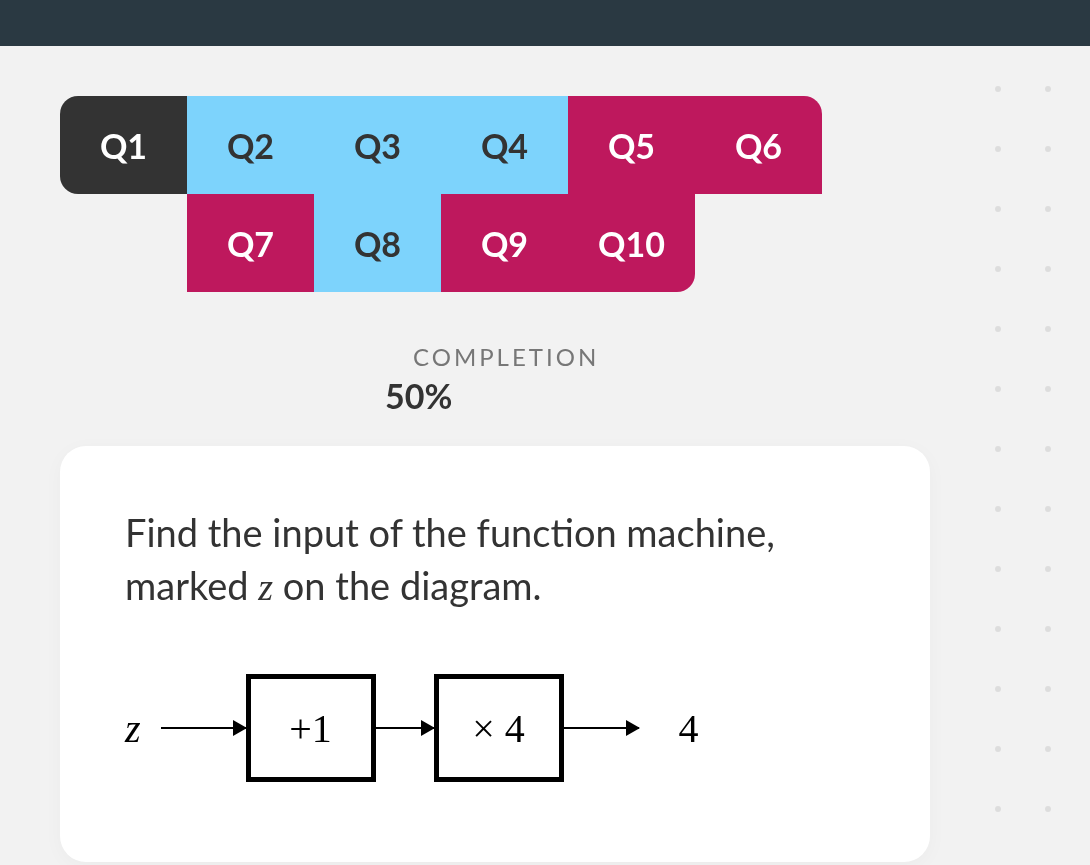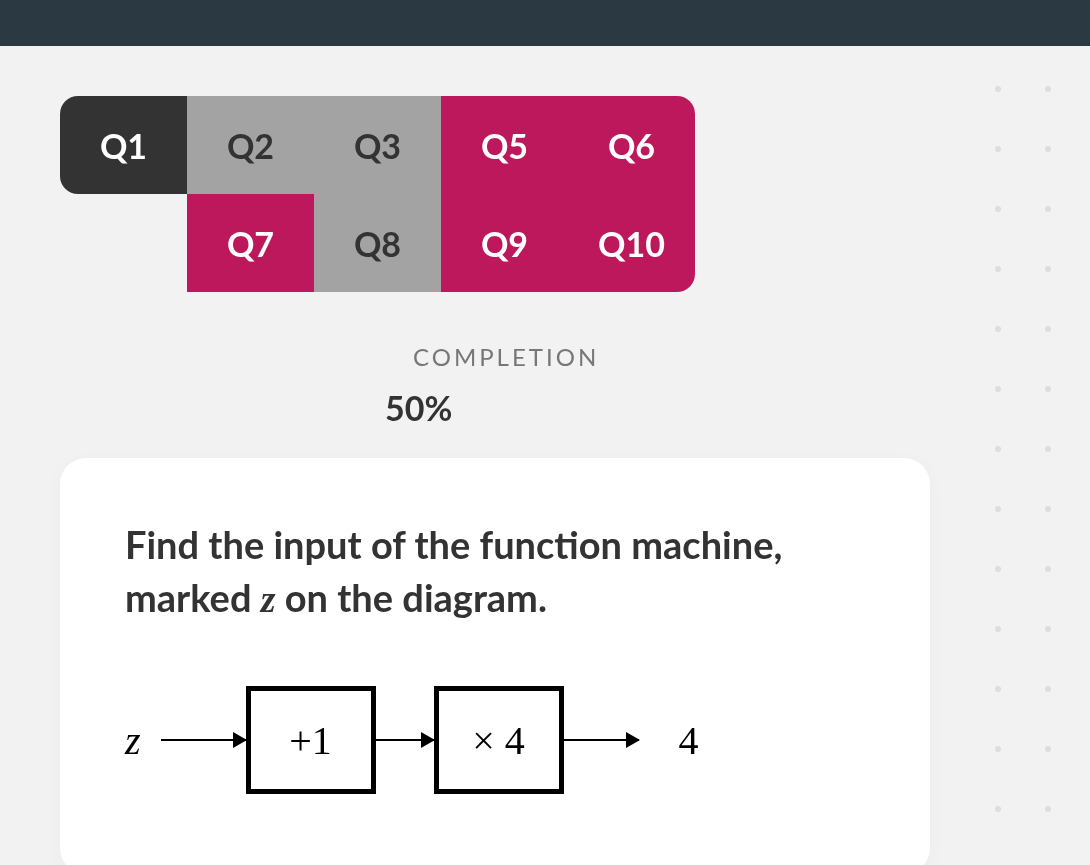--- a/index.html
+++ b/index.html
@@ -42,21 +42,21 @@
       font-weight: 700;
       cursor: pointer;
       user-select: none;
     }
     .q-tab.current {
       background: #333333;
       color: #fff;
       border-radius: 18px 0 0 18px;
     }
     .q-tab.white {
-      background: #a3a3a3;
+      background: #7dd3fc;
       color: #333;
     }
     .q-tab.green {
       background: #be185d;
       color: #fff;
     }
     .q-tab.row1-last {
       border-top-right-radius: 18px;
     }
     .q-tab.row2-last {
@@ -70,34 +70,34 @@
       font-size: 24px;
       letter-spacing: 3px;
       color: #777;
       font-weight: 400;
       margin-left: 28px;
     }
     .completion-value {
       font-size: 34px;
       font-weight: 700;
       color: #333;
-      margin-top: 16px;
+      margin-top: 4px;
     }
     .card {
       background: #fff;
       border-radius: 26px;
       margin-top: 30px;
       padding: 60px 65px 80px 65px;
       box-shadow: 0 4px 20px rgba(0,0,0,0.03);
     }
     .question-text {
       font-size: 38px;
       line-height: 1.4;
       color: #333;
-      font-weight: 700;
+      font-weight: 400;
     }
     .question-text .math-z {
       font-style: italic;
       font-family: 'Times New Roman', Georgia, serif;
     }
     .diagram {
       margin-top: 60px;
       display: flex;
       align-items: center;
     }
@@ -162,20 +162,21 @@
 
 <div class="top-bar"></div>
 
 <div class="container">
 
   <div class="q-nav">
     <div class="q-row">
       <div class="q-tab current">Q1</div>
       <div class="q-tab white">Q2</div>
       <div class="q-tab white">Q3</div>
+      <div class="q-tab white">Q4</div>
       <div class="q-tab green">Q5</div>
       <div class="q-tab green row1-last">Q6</div>
     </div>
     <div class="q-row">
       <div class="q-tab green">Q7</div>
       <div class="q-tab white">Q8</div>
       <div class="q-tab green">Q9</div>
       <div class="q-tab green row2-last">Q10</div>
     </div>
   </div>

